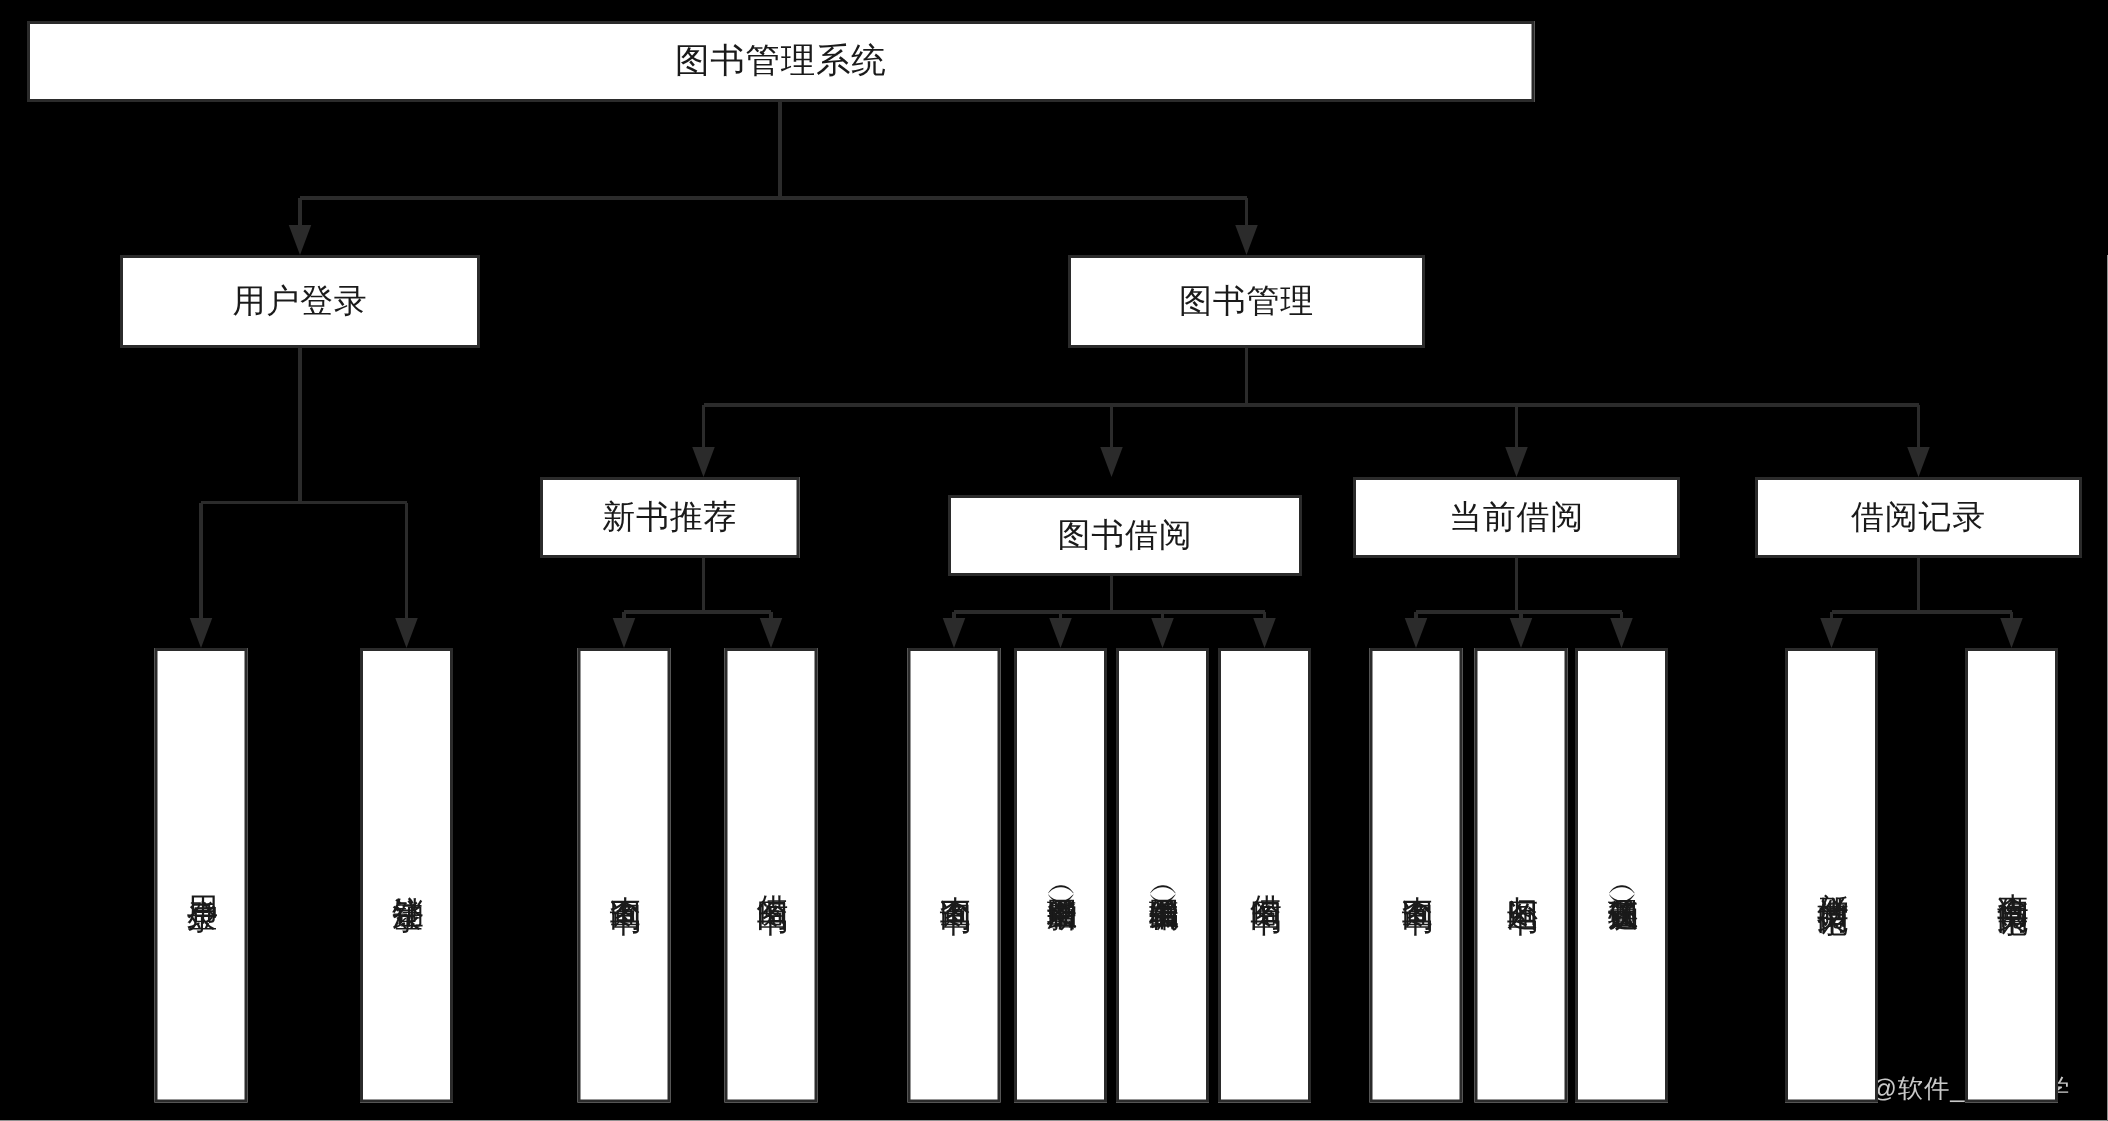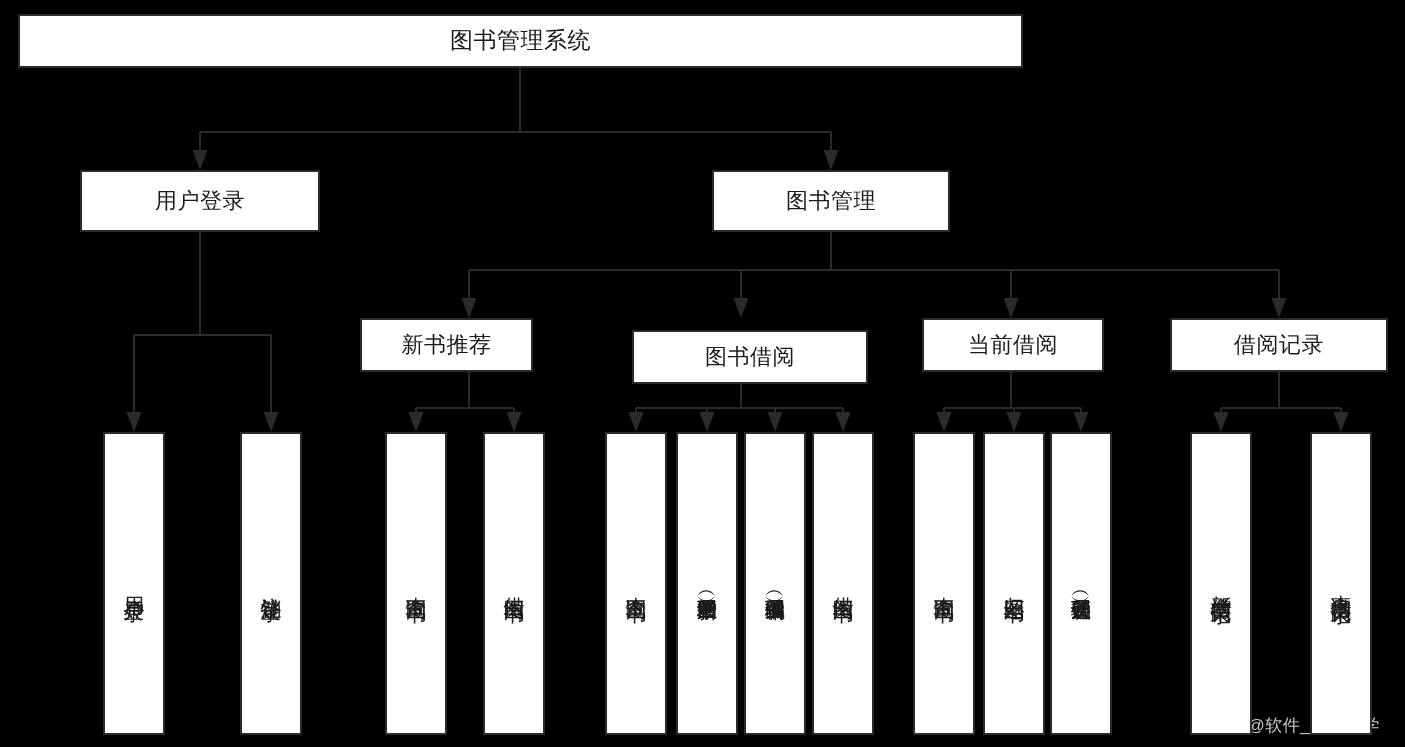--- a/index.html
+++ b/index.html
@@ -146,21 +146,21 @@
     </div>
     <div class="node horiz" style="left: 712px; top: 170px; width: 238px; height: 62px;">
       <span class="node-label">图书管理</span>
     </div>
     <div class="node horiz" style="left: 360px; top: 318px; width: 173px; height: 54px;">
       <span class="node-label">新书推荐</span>
     </div>
     <div class="node horiz" style="left: 632px; top: 318px; width: 236px; height: 54px; margin-top: 12px;">
       <span class="node-label">图书借阅</span>
     </div>
-    <div class="node horiz" style="left: 902px; top: 318px; width: 182px; height: 54px; margin-left: 20px;">
+    <div class="node horiz" style="left: 902px; top: 318px; width: 218px; height: 54px;">
       <span class="node-label">当前借阅</span>
     </div>
     <div class="node horiz" style="left: 1170px; top: 318px; width: 218px; height: 54px; font-family: Liberation Serif, serif;">
       <span class="node-label">借阅记录</span>
     </div>
     <div class="node vert" style="left: 103px; top: 432px; width: 62px; height: 303px;">
       <span class="node-label">用户登录</span>
     </div>
     <div class="node vert" style="left: 240px; top: 432px; width: 62px; height: 303px;">
       <span class="node-label">注销登录</span>

